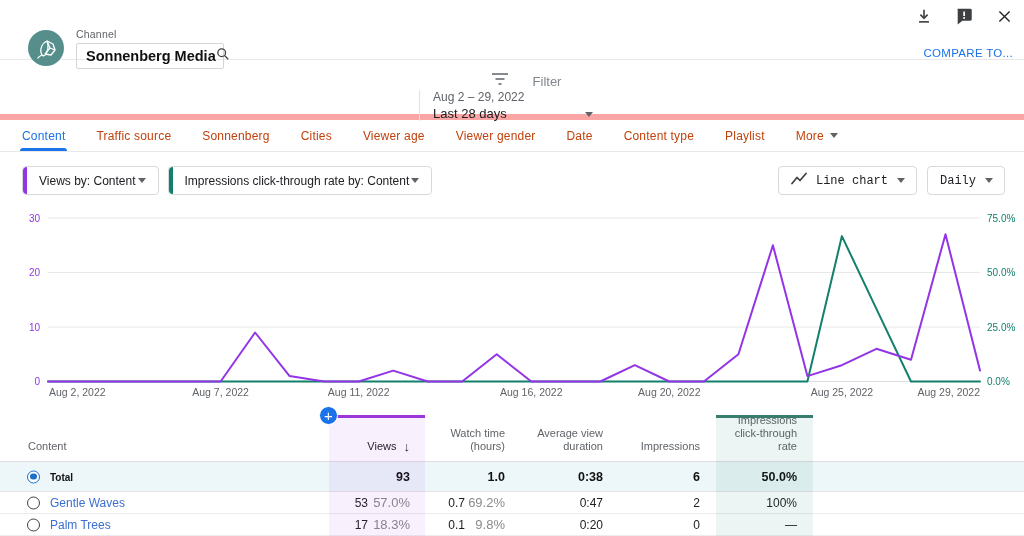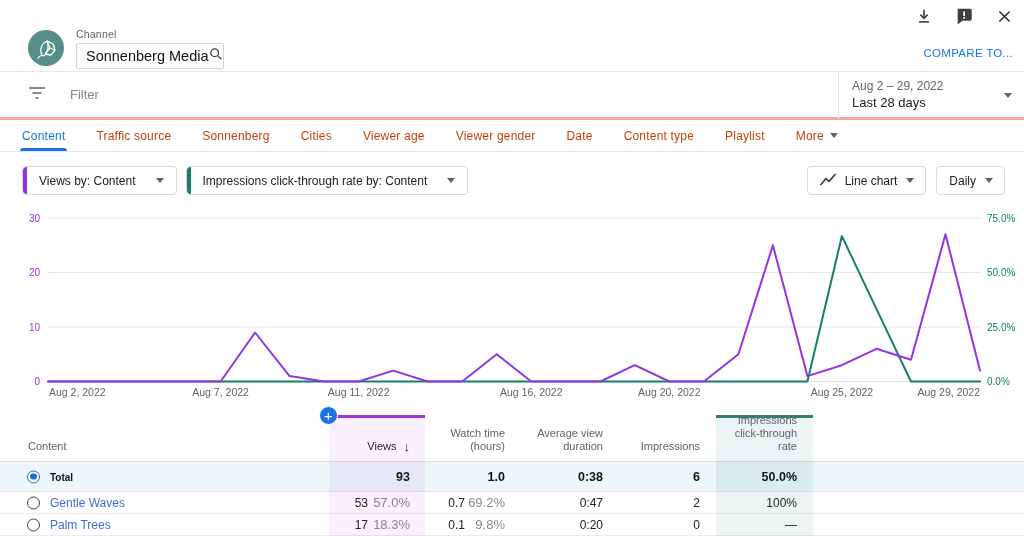--- a/index.html
+++ b/index.html
@@ -1,53 +1,53 @@
 <!DOCTYPE html>
 <html><head>
 <meta charset="utf-8">
 <style>
   * { margin:0; padding:0; box-sizing:border-box; }
   html,body { background:#fff; }
   body { font-family:"Liberation Sans","DejaVu Sans",sans-serif; color:#202124; }
   #app { position:relative; width:1024px; height:536px; background:#fff; overflow:hidden; }
 
   
-  .top-header { position:absolute; top:0; left:0; width:1024px; height:72px; border-bottom:1px solid #e8e8e8; background:#fff; }
+  .top-header { position:absolute; top:0; left:0; width:1024px; height:60px; border-bottom:1px solid #e8e8e8; background:#fff; }
   .win-icons { position:absolute; top:6px; right:10px; display:flex; align-items:center; gap:20px; }
   .win-icons .ic { width:20px; height:20px; display:flex; align-items:center; justify-content:center; cursor:pointer; }
   .avatar { position:absolute; left:28px; top:30px; width:36px; height:36px; }
   .channel-block { position:absolute; left:76px; top:28px; }
   .channel-label { font-size:10.5px; color:#5f6368; letter-spacing:.2px; }
   .channel-box { margin-top:3px; width:148px; height:26px; border:1px solid #d5d5d5; border-radius:2px; display:flex; align-items:center; justify-content:space-between; padding:0 7px 0 9px; cursor:pointer; }
-  .channel-name { font-size:14.5px; font-weight:400; color:#111; white-space:nowrap; }
+  .channel-name { font-size:14.5px; font-weight:700; color:#111; white-space:nowrap; }
   .compare-link { position:absolute; right:11px; top:47px; font-size:11.5px; font-weight:400; color:#1a73e8; letter-spacing:.3px; cursor:pointer; }
 
   
-  .filter-bar { position:absolute; top:72px; left:0; width:1024px; height:48px; border-bottom:3px solid #fca5a5; display:flex; align-items:center; }
+  .filter-bar { position:absolute; top:72px; left:0; width:1024px; height:48px; border-bottom:6px solid #fca5a5; display:flex; align-items:center;flex-direction:column; }
   .filter-left { display:flex; align-items:center; gap:24px; padding-left:28px; flex:1; }
   .filter-placeholder { font-size:13px; color:#80868b; }
   .date-block { width:186px; height:48px; border-left:1px solid #e2e2e2; display:flex; align-items:center; padding-left:13px; position:relative; cursor:pointer; }
   .date-range { font-size:12px; color:#5f6368; }
   .date-preset { font-size:13px; color:#202124; margin-top:2px; }
   .caret { width:0; height:0; border-left:4.5px solid transparent; border-right:4.5px solid transparent; border-top:5px solid #5f6368; display:inline-block; }
   .date-block .caret { position:absolute; right:12px; top:22px; }
 
   
   .tabs-row { position:absolute; top:120px; left:0; width:1024px; height:32px; border-bottom:1px solid #e8e8e8; display:flex; align-items:stretch; gap:31px; padding-left:22px; }
   .tab { font-size:12px; font-weight:500; color:#c2410c; letter-spacing:.2px; display:flex; align-items:center; gap:6px; cursor:pointer; position:relative; white-space:nowrap; }
   .tab.active { color:#1a73e8; }
   .tab.active::after { content:""; position:absolute; left:-2px; right:-2px; bottom:0; height:3px; background:#1a73e8; border-radius:3px 3px 0 0; }
 
   
   .controls-row { position:absolute; top:152px; left:0; width:1024px; height:55px; }
   .chips { position:absolute; left:22px; top:14px; display:flex; gap:9px; }
-  .chip { position:relative; height:29px; border:1px solid #d9d9d9; border-radius:4px; background:#fff; display:flex; align-items:center; gap:20px; padding:0 12px 0 16px; font-size:12px; color:#202124; cursor:pointer; }
+  .chip { position:relative; height:29px; border:1px solid #d9d9d9; border-radius:4px; background:#fff; display:flex; align-items:center; gap:2px; padding:0 12px 0 16px; font-size:12px; color:#202124; cursor:pointer; }
   .chip::before { content:""; position:absolute; left:0; top:0; bottom:0; width:4px; border-radius:4px 0 0 4px; background:var(--accent); }
   .right-controls { position:absolute; right:19px; top:14px; display:flex; gap:10px; }
-  .sel-btn { height:29px; border:1px solid #d9d9d9; border-radius:4px; background:#fff; display:flex; align-items:center; gap:9px; padding:0 11px 0 12px; font-size:12px; color:#202124; cursor:pointer; }
+  .sel-btn { height:29px; border:1px solid #d9d9d9; border-radius:4px; background:#fff; display:flex; align-items:center; gap:9px; padding:0 11px 0 12px; font-size:12px; color:#202124; cursor:pointer;font-family:Liberation Mono, monospace; }
 
   
   .chart-wrap { position:absolute; top:207px; left:0; width:1024px; height:193px; }
   .chart-wrap svg { display:block; }
   .chart-wrap text { font-family:"Liberation Sans","DejaVu Sans",sans-serif; }
 
   
   .table { position:absolute; top:415px; left:0; width:1024px; height:121px; font-size:12px; }
   .col-hl { position:absolute; top:0; bottom:-10px; pointer-events:none; z-index:5; }
   .col-hl.views { left:329px; width:96px; background:rgba(147,52,230,0.065); border-top:3px solid #9a36d9; }

